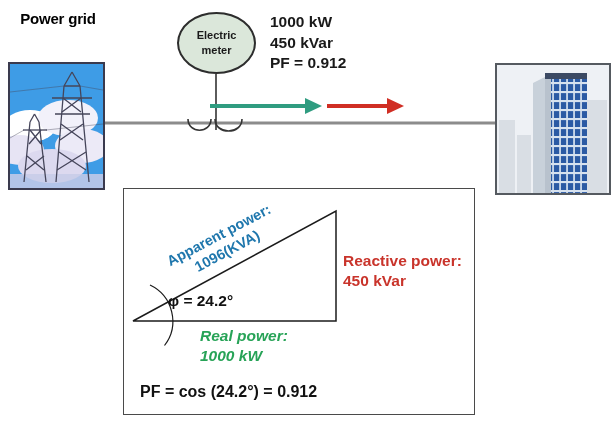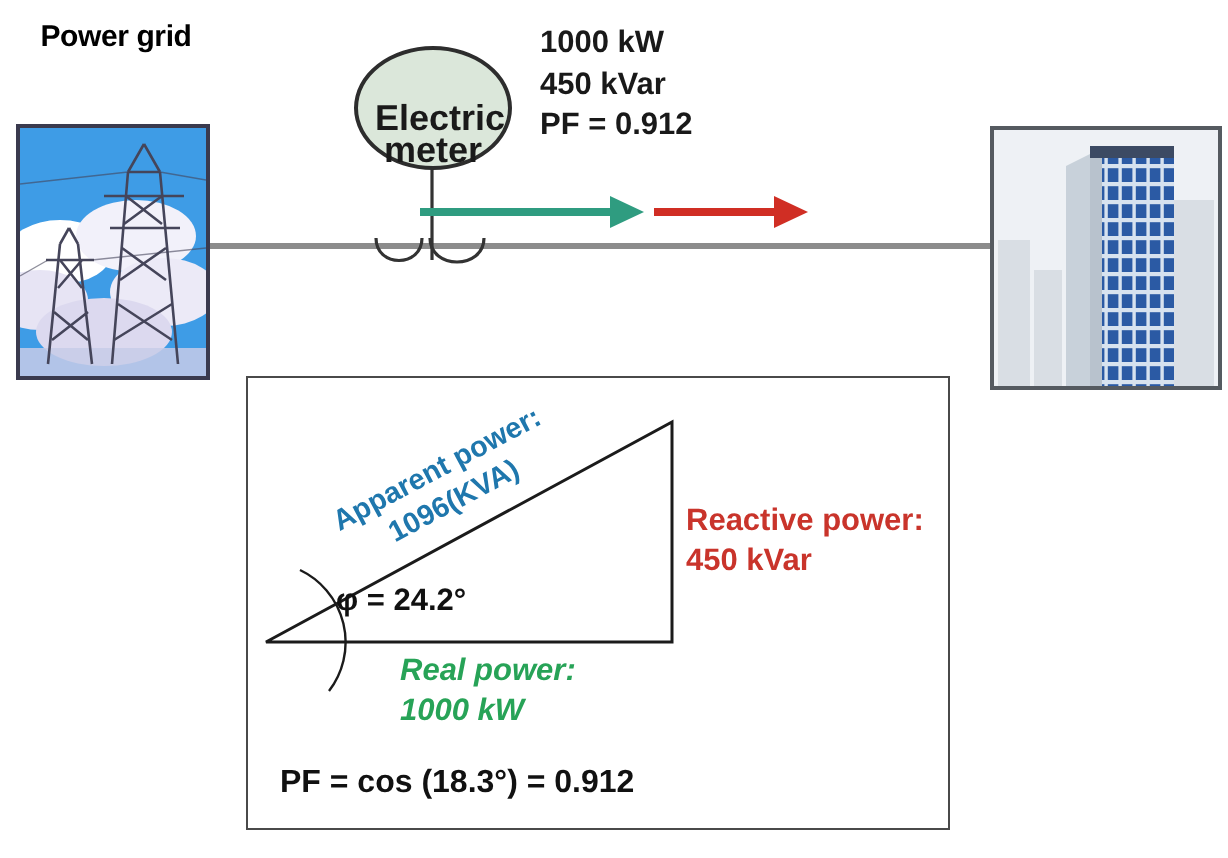--- a/index.html
+++ b/index.html
@@ -1,24 +1,24 @@
 <!DOCTYPE html>
 <html style="--arrow-green: #2f9c80; --arrow-red: #d02e24; --apparent-power-text: #1f77ad; --reactive-power-text: #c9342b; --real-power-text: #27a357; --power-line: #8c8c8c; --meter-fill: #dbe7da; --diagram-line: #1b1b1b;"><head>
 <meta charset="utf-8">
 <style>
   html,body{margin:0;padding:0;background:#ffffff;}
   body{width:614px;height:429px;font-family:"Liberation Sans",sans-serif;font-weight:bold;color:#1a1a1a;}
   .stage{position:relative;width:614px;height:429px;background:#fff;overflow:hidden;}
   .abs{position:absolute;}
   .lbl{position:absolute;font-size:15px;line-height:19px;text-align:center;letter-spacing:-0.2px;color:#000000;}
   .readings{position:absolute;left:270px;top:12px;font-size:15.5px;line-height:20.5px;text-align:left;color:#191919;}
-  .meter{position:absolute;left:177px;top:23px;width:79px;height:62px;box-sizing:border-box;
+  .meter{position:absolute;left:177px;top:12px;width:79px;height:62px;box-sizing:border-box;
          border:2px solid #2d2d2d;border-radius:50%;background:var(--meter-fill,#dbe7da);
-         display:flex;align-items:flex-end;justify-content:center;text-align:center;
-         font-size:18px;line-height:15.5px;z-index:2;}
+         display:flex;align-items:center;justify-content:center;text-align:center;
+         font-size:11px;line-height:15.5px;z-index:2;}
   .photo{position:absolute;box-sizing:border-box;overflow:hidden;background:#fff;}
   .photo.grid{left:8px;top:62px;width:97px;height:128px;border:2px solid #3a3a4e;}
   .photo.load{left:495px;top:63px;width:116px;height:132px;border:2px solid #555a60;}
   .topsvg{position:absolute;left:0;top:0;z-index:1;}
   .pline{stroke:var(--power-line,#8c8c8c);stroke-width:3;}
   .stem,.hook{stroke:#333;stroke-width:1.6;fill:none;}
   .arrow-green{stroke:var(--arrow-green,#2f9c80);stroke-width:4;}
   .arrow-green-head{fill:var(--arrow-green,#2f9c80);}
   .arrow-red{stroke:var(--arrow-red,#d02e24);stroke-width:4;}
   .arrow-red-head{fill:var(--arrow-red,#d02e24);}
@@ -129,16 +129,16 @@
     <div class="reactive">
       <span>Reactive power:</span><br>
       <span>450 kVar</span>
     </div>
 
     <div class="real">
       <span>Real power:</span><br>
       <span>1000 kW</span>
     </div>
 
-    <div class="pf">PF = cos (18.3°) = 0.912</div>
+    <div class="pf">PF = cos (24.2°) = 0.912</div>
   </div>
 
 </div>
 
 </body></html>

